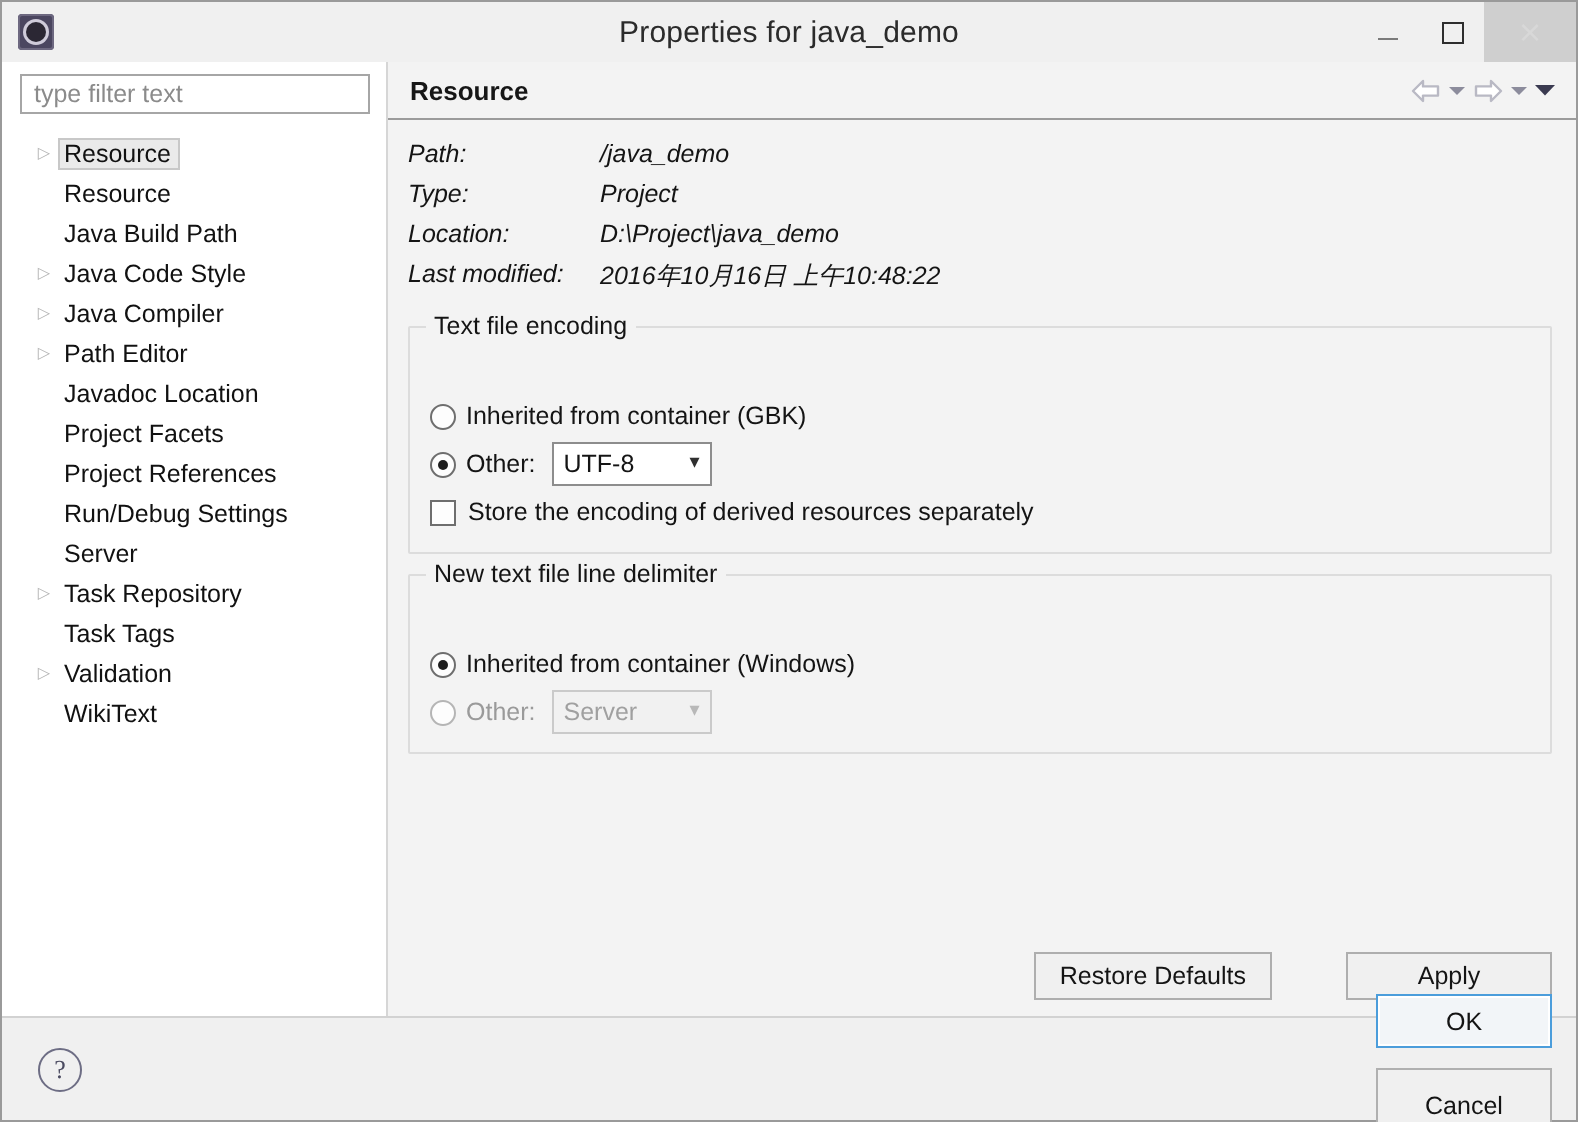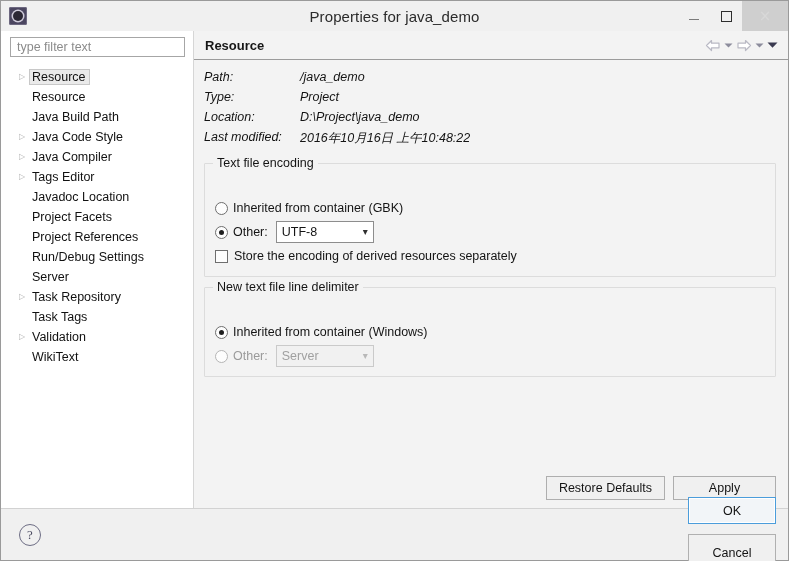--- a/index.html
+++ b/index.html
@@ -277,21 +277,21 @@
     background: #fdfdfd;
     box-sizing: border-box;
     margin-right: 6px;
   }
 
   .ctl-label { font-size: 12.5px; color: #141414; white-space: nowrap; }
   .ctl-label.disabled { color: #9a9a9a; }
 
   .combo {
     margin-left: 8px;
-    width: 98px;
+    width: 80px;
     height: 22px;
     box-sizing: border-box;
     border: 1px solid #8d8d8d;
     background: #ffffff;
     display: flex;
     align-items: center;
     padding: 0 5px;
     font-size: 12.5px;
     color: #141414;
   }
@@ -321,20 +321,21 @@
     box-sizing: border-box;
     border: 1px solid #aeaeae;
     background: #f0f0f0;
     font-family: "Liberation Sans", sans-serif;
     font-size: 12.5px;
     color: #141414;
     padding: 0 12px;
     display: inline-flex;
     align-items: center;
     justify-content: center;
+    margin-left: 29px;
   }
   .btn.wide { min-width: 103px; }
 
   
   .footer {
     flex: 0 0 52px;
     height: 52px;
     border-top: 1px solid #d2d2d2;
     background: #f0f0f0;
     display: flex;
@@ -410,21 +411,21 @@
           <div class="tree-item">
             <span class="twisty">▷</span>
             <span class="tree-label">Java Code Style</span>
           </div>
           <div class="tree-item">
             <span class="twisty">▷</span>
             <span class="tree-label">Java Compiler</span>
           </div>
           <div class="tree-item">
             <span class="twisty">▷</span>
-            <span class="tree-label">Tags Editor</span>
+            <span class="tree-label">Path Editor</span>
           </div>
           <div class="tree-item">
             <span class="twisty empty"></span>
             <span class="tree-label">Javadoc Location</span>
           </div>
           <div class="tree-item">
             <span class="twisty empty"></span>
             <span class="tree-label">Project Facets</span>
           </div>
           <div class="tree-item">

